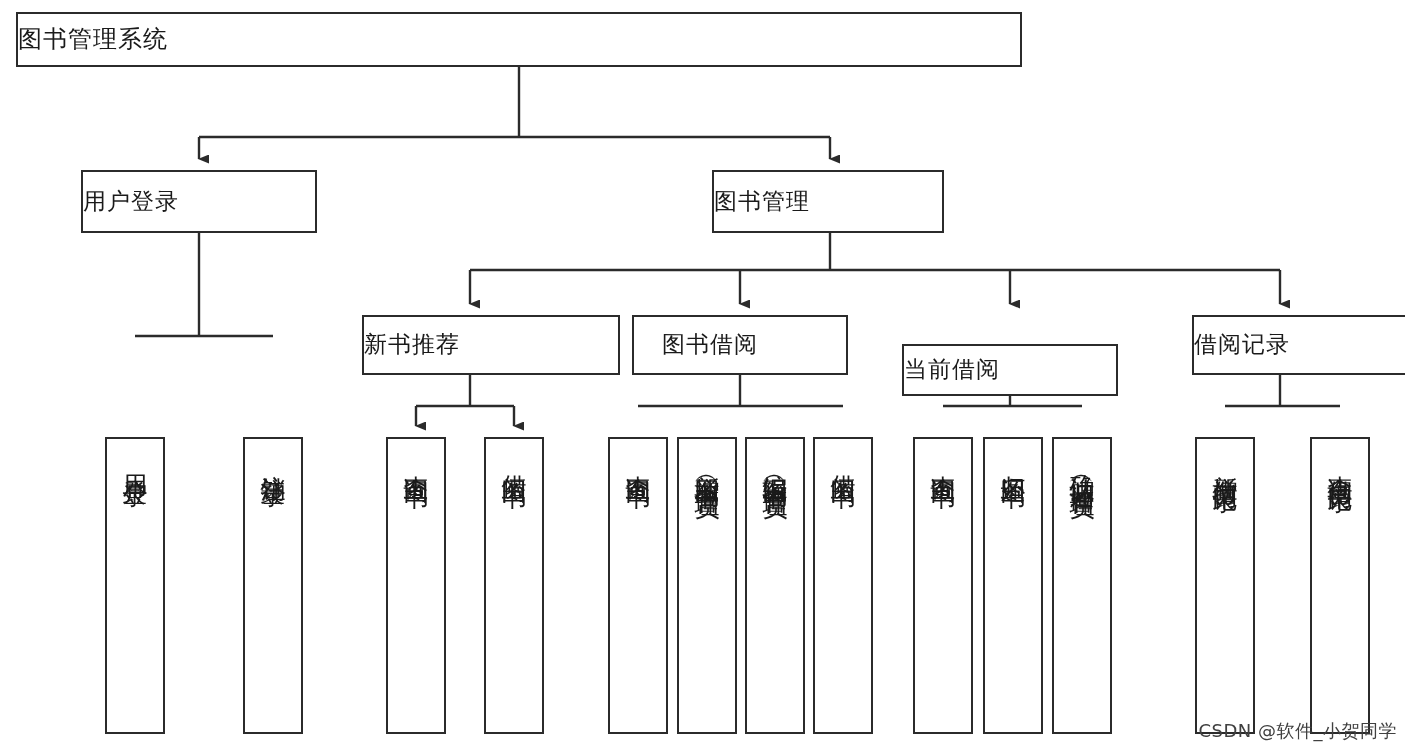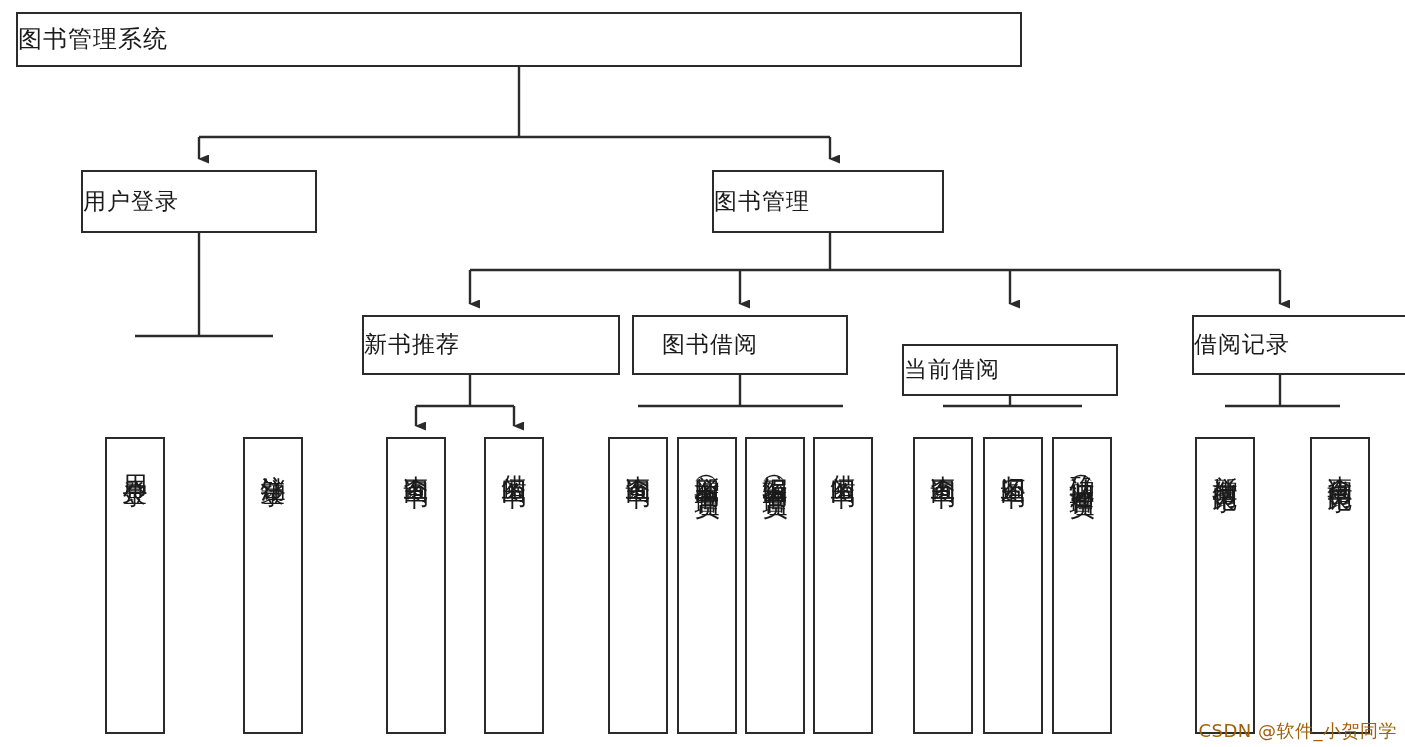--- a/index.html
+++ b/index.html
@@ -62,21 +62,21 @@
     font-size: 25px;
     line-height: 1;
     letter-spacing: 3px;
     white-space: nowrap;
   }
   #watermark {
     position: absolute;
     right: 8px;
     bottom: 4px;
     font-size: 18px;
-    color: #a16207;
+    color: #404040;
     letter-spacing: 0.5px;
     white-space: nowrap;
   }
 </style>
 </head>
 <body>
 
 <div id="diagram">
 
   <svg id="edges" viewBox="0 0 1405 747" xmlns="http://www.w3.org/2000/svg" aria-hidden="true">

